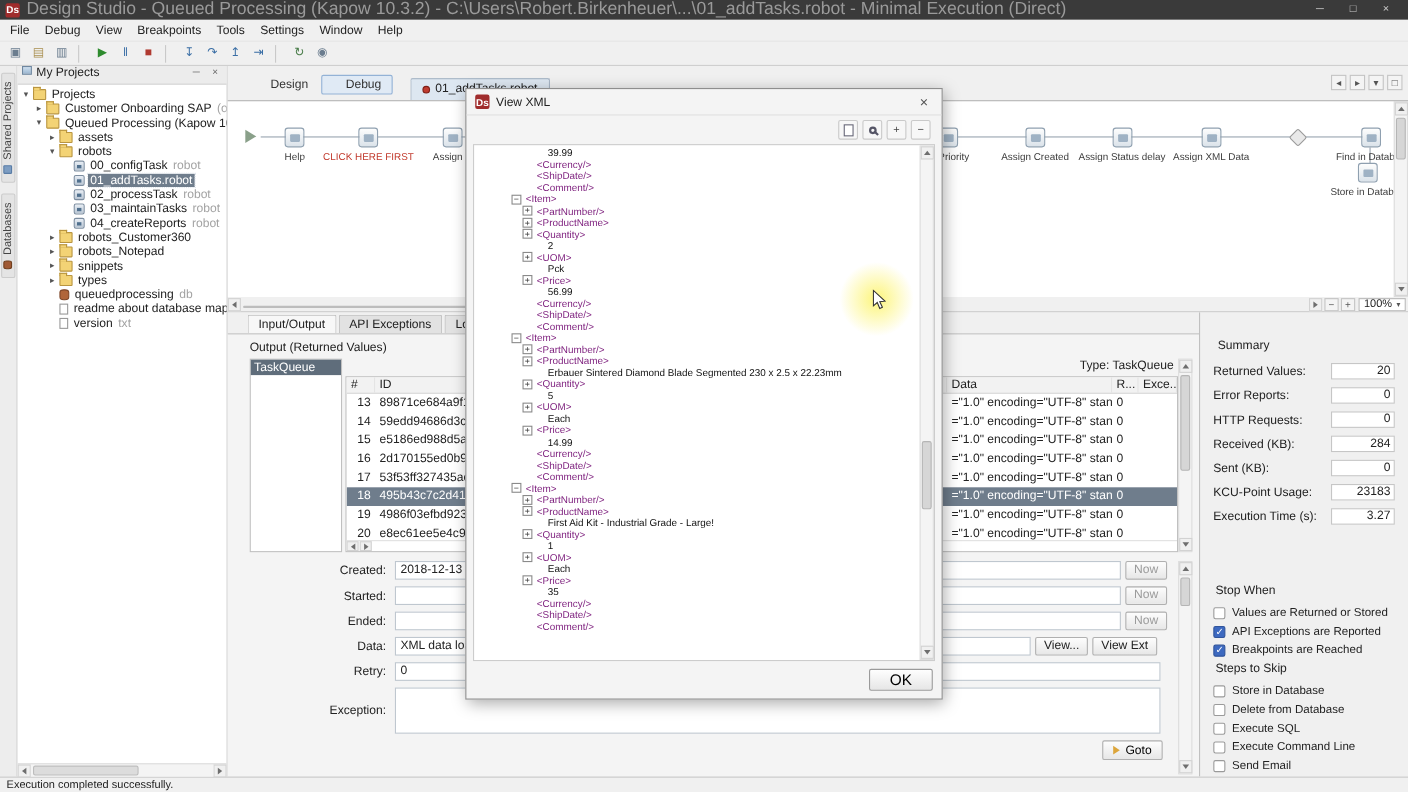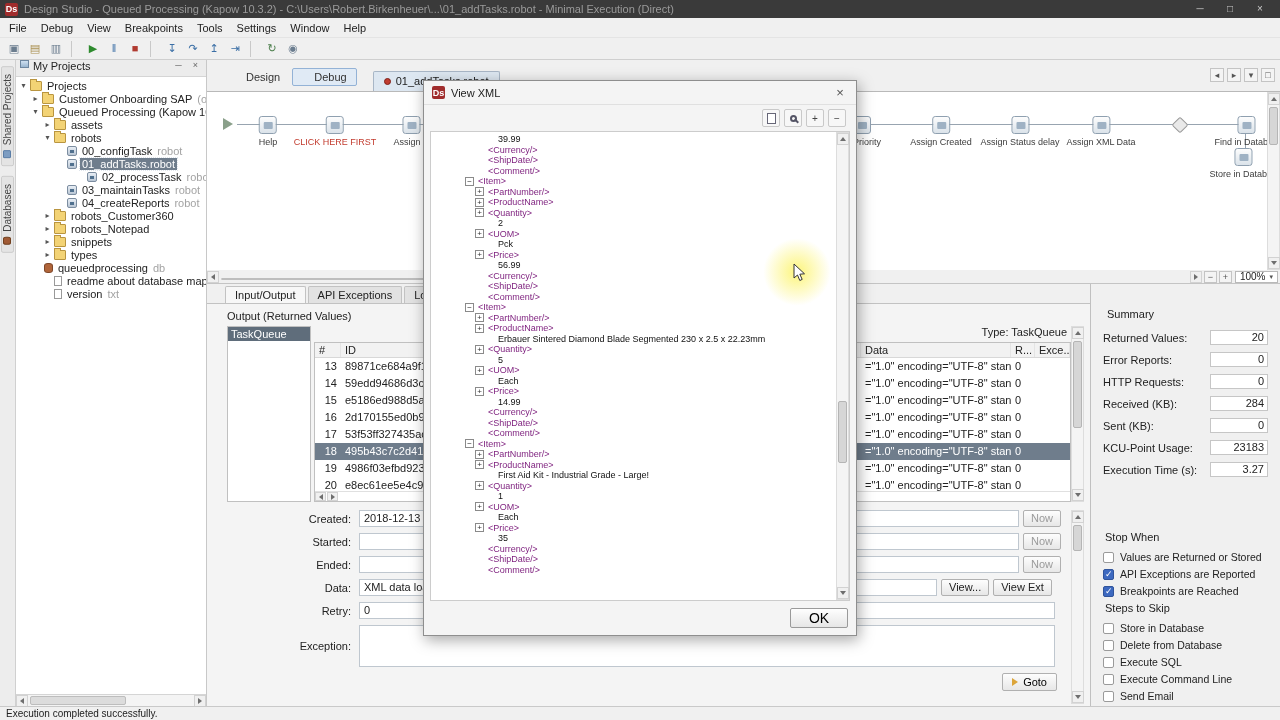--- a/index.html
+++ b/index.html
@@ -2,21 +2,21 @@
 <html><head>
 <meta charset="utf-8">
 <style>
 *{margin:0;padding:0;box-sizing:border-box}
 html,body{width:1280px;height:720px;overflow:hidden}
 body{position:relative;font-family:"Liberation Sans","DejaVu Sans",sans-serif;font-size:11px;color:#222;background:#f0f0f0}
 .app{display:flex;flex-direction:column;width:100%;height:100%}
 
 .titlebar{height:18px;background:#3a3a3a;display:flex;align-items:center;gap:6px;padding:0 5px;flex:none}
 .ds-logo{width:13px;height:13px;background:#a02c2c;color:#fff;font-size:9px;font-weight:bold;display:flex;align-items:center;justify-content:center;border-radius:2px;flex:none}
-.title-text{color:#9a9a9a;font-size:11px;flex:1;white-space:nowrap;overflow:hidden}
+.title-text{color:#9a9a9a;font-size:16px;flex:1;white-space:nowrap;overflow:hidden}
 .win-controls{display:flex}
 .win-btn{width:30px;text-align:center;color:#c9c9c9;font-size:10px;line-height:18px}
 .menubar{height:20px;display:flex;align-items:center;padding-left:2px;background:#f0f0f0;border-bottom:1px solid #e4e4e4;flex:none}
 .menu-item{padding:2px 7px}
 .toolbar{height:22px;display:flex;align-items:center;padding-left:4px;background:#f0f0f0;border-bottom:1px solid #cfcfcf;flex:none;gap:1px}
 .tbtn{width:20px;height:18px;display:flex;align-items:center;justify-content:center;border:1px solid transparent;border-radius:2px}
 .tbtn.sep{width:8px;height:16px;border:none;border-left:1px solid #c9c9c9;margin:0 3px 0 4px;border-radius:0}
 .tglyph{font-size:11px;line-height:1}
 
 .content{flex:1;display:flex;min-height:0}
@@ -308,21 +308,21 @@
           <span class="ticon robot"></span>
           <span class="tlabel">00_configTask</span>
           <span class="tsuffix">robot</span>
         </div>
           <div class="trow selected" style="padding-left: 40px;">
           <span class="texp" style="visibility: hidden;"></span>
           <span class="ticon robot"></span>
           <span class="tlabel">01_addTasks.robot</span>
           <span class="tsuffix"></span>
         </div>
-          <div class="trow" style="padding-left: 60px;">
+          <div class="trow" style="padding-left: 40px;">
           <span class="texp" style="visibility: hidden;"></span>
           <span class="ticon robot"></span>
           <span class="tlabel">02_processTask</span>
           <span class="tsuffix">robot</span>
         </div>
           <div class="trow" style="padding-left: 40px;">
           <span class="texp" style="visibility: hidden;"></span>
           <span class="ticon robot"></span>
           <span class="tlabel">03_maintainTasks</span>
           <span class="tsuffix">robot</span>
@@ -350,21 +350,21 @@
           <span class="ticon folder"></span>
           <span class="tlabel">snippets</span>
           <span class="tsuffix"></span>
         </div>
           <div class="trow" style="padding-left: 27px;">
           <span class="texp">▸</span>
           <span class="ticon folder"></span>
           <span class="tlabel">types</span>
           <span class="tsuffix"></span>
         </div>
-          <div class="trow" style="padding-left: 17px;">
+          <div class="trow" style="padding-left: 27px;">
           <span class="texp" style="visibility: hidden;"></span>
           <span class="ticon db"></span>
           <span class="tlabel">queuedprocessing</span>
           <span class="tsuffix">db</span>
         </div>
           <div class="trow" style="padding-left: 27px;">
           <span class="texp" style="visibility: hidden;"></span>
           <span class="ticon file"></span>
           <span class="tlabel">readme about database mapping.b</span>
           <span class="tsuffix"></span>

